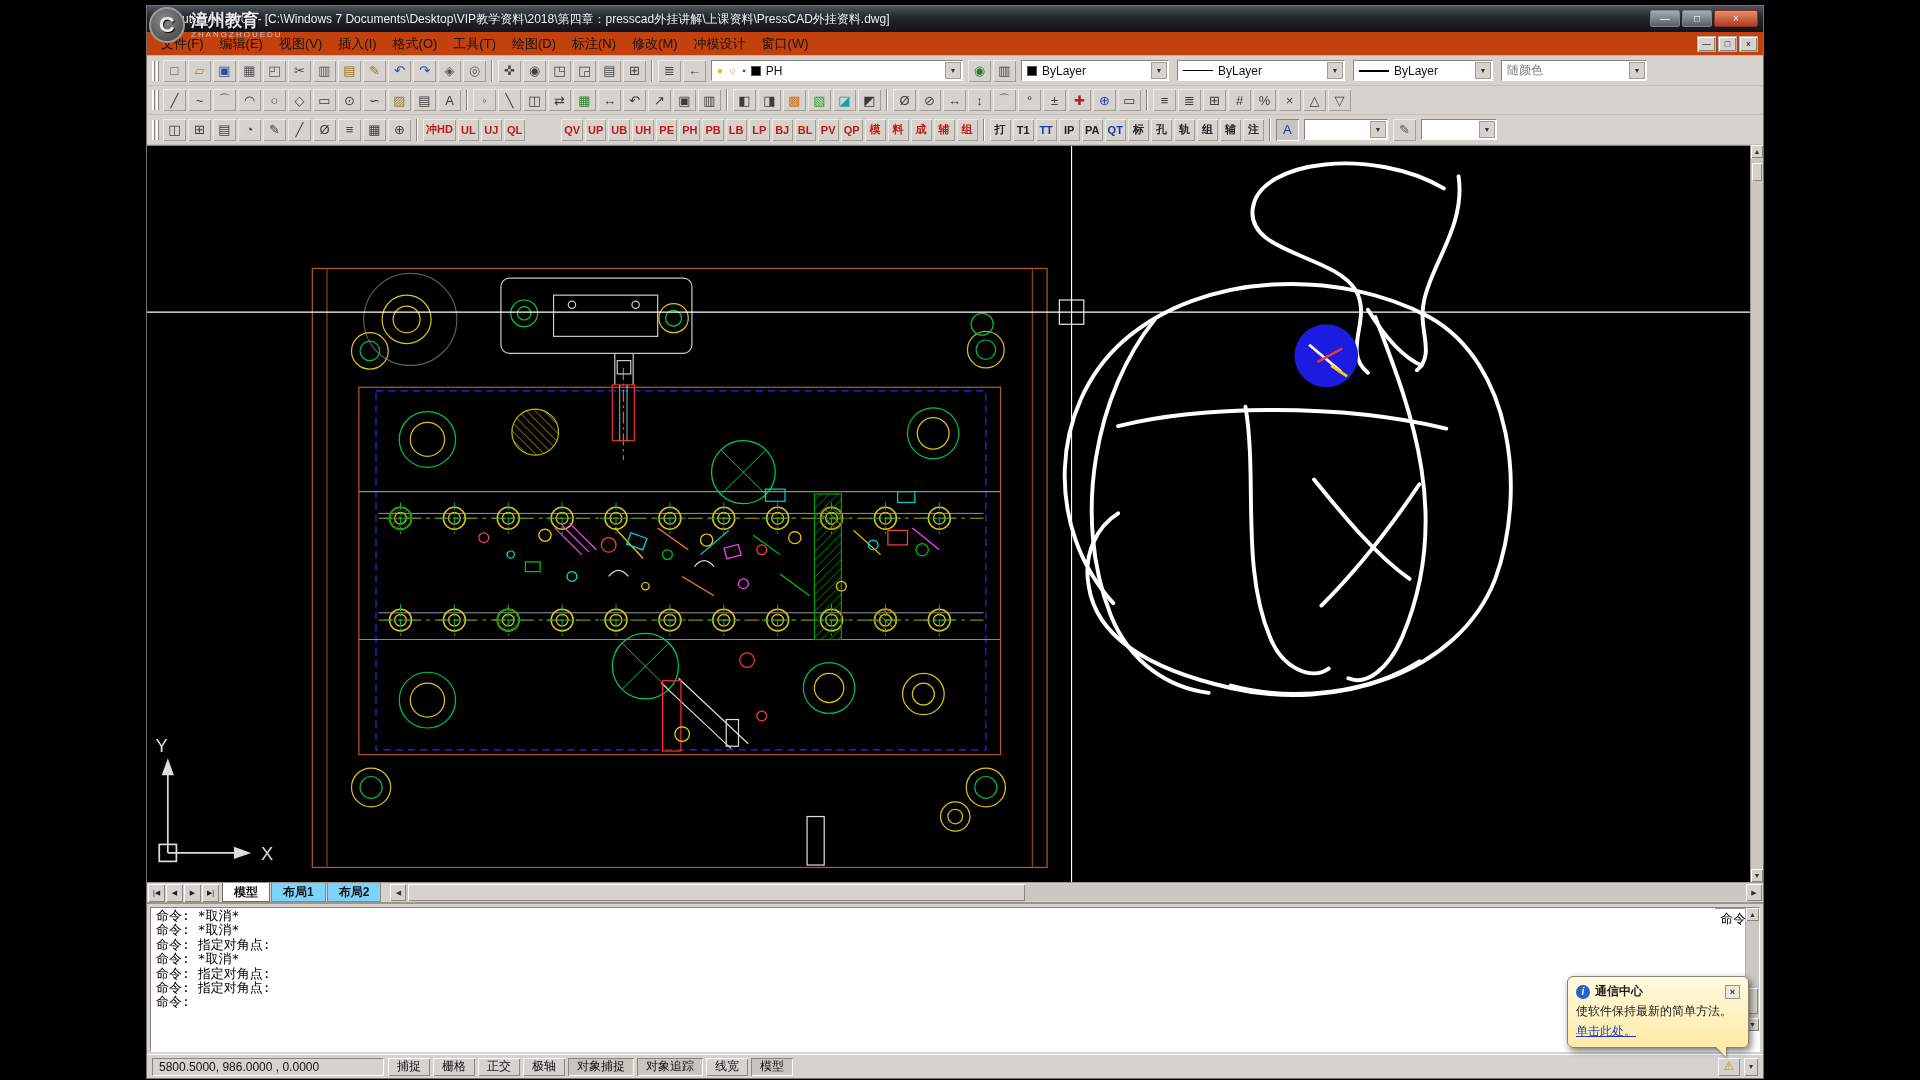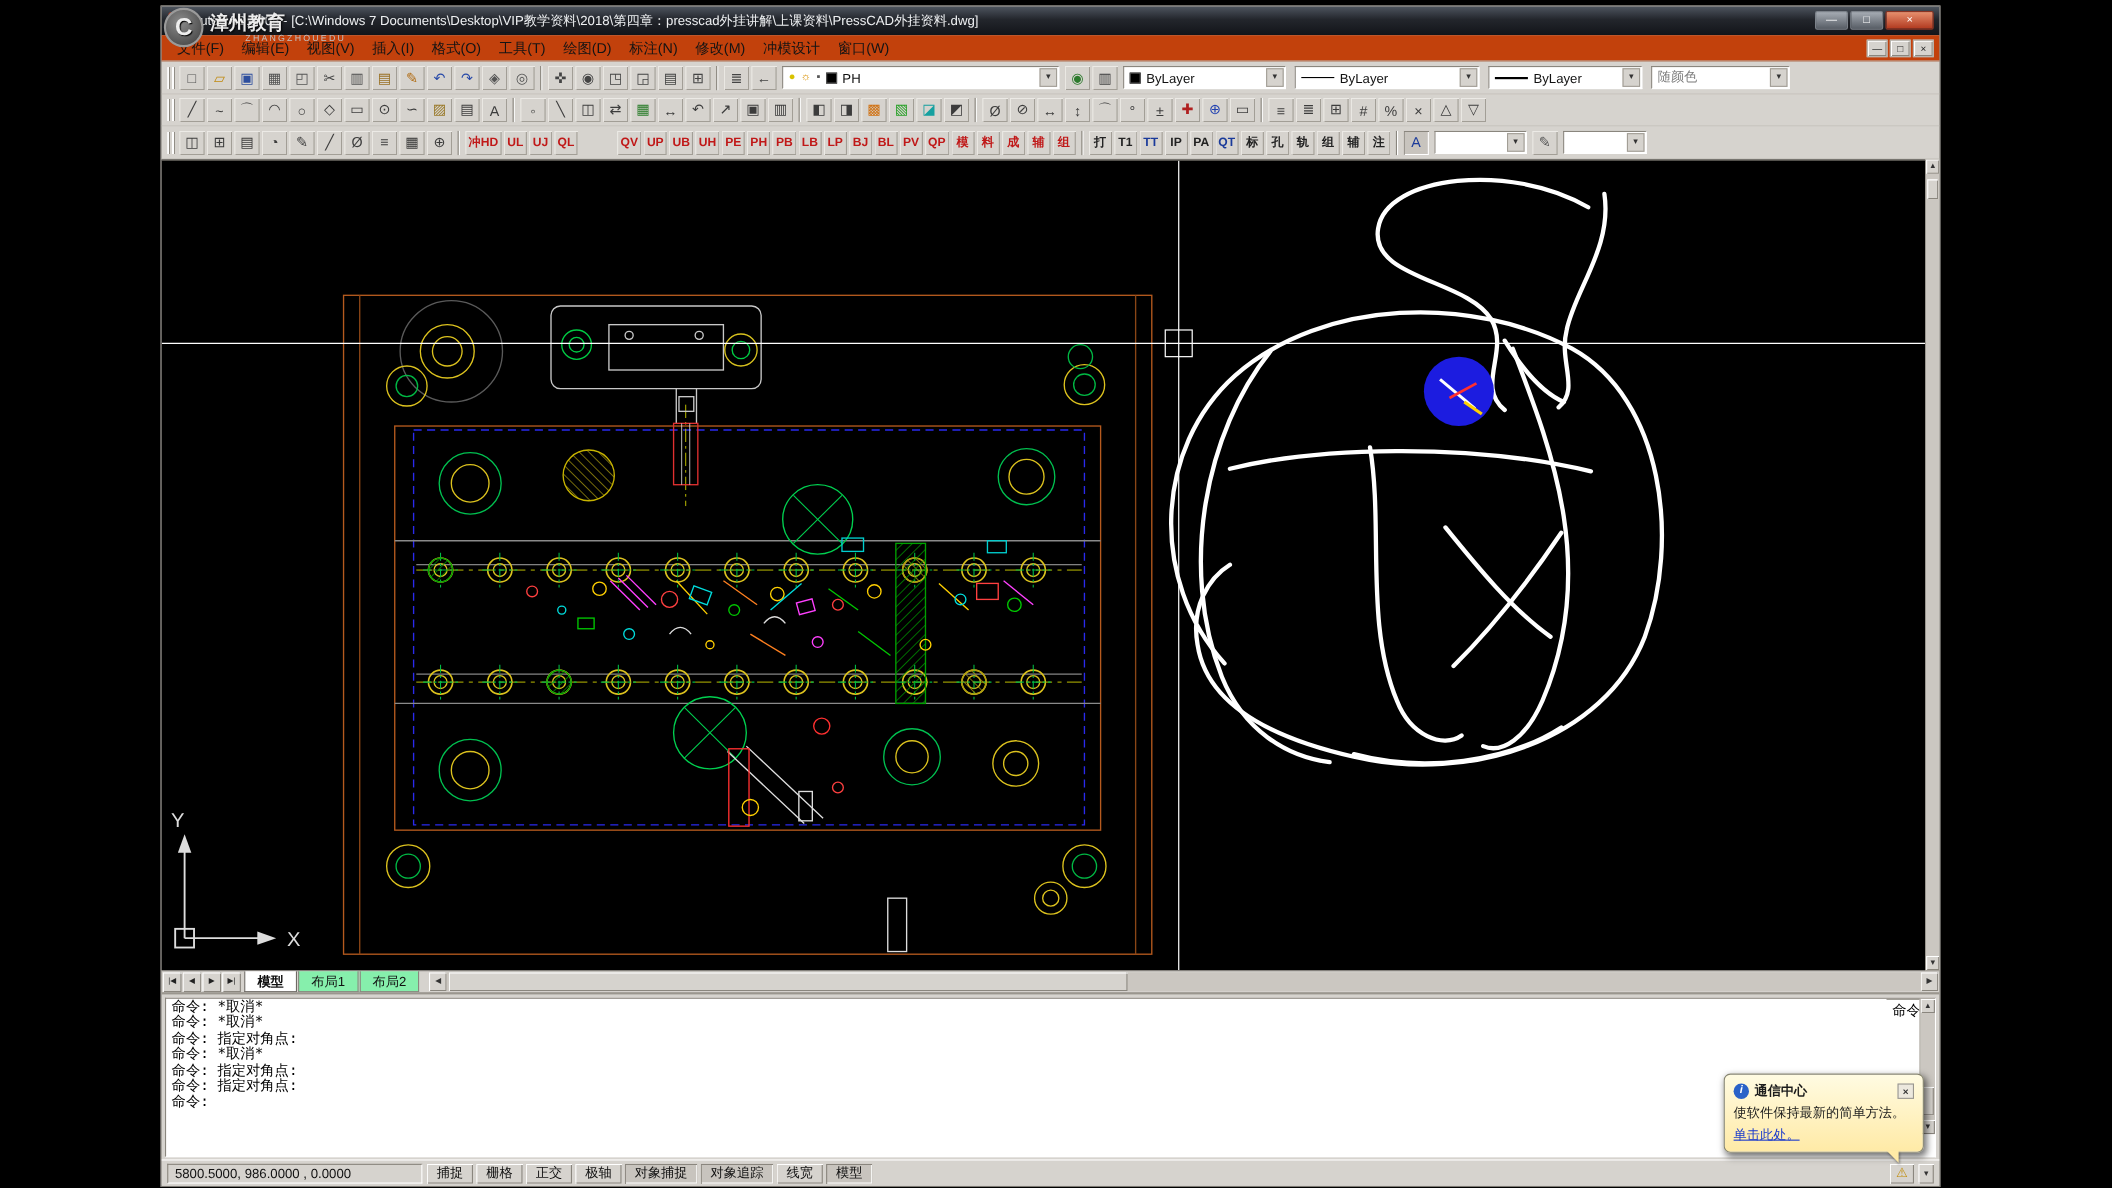--- a/index.html
+++ b/index.html
@@ -18,21 +18,21 @@
 .wbtn{width:30px;height:17px;border:1px solid #7c828a;border-radius:2px;
   background:linear-gradient(#a6acb4,#585e66);color:#fff;font-size:10px;line-height:15px;text-align:center;}
 .wbtn.close{background:linear-gradient(#e78f6d,#b13a20);width:44px;border-color:#8a3322;}
 
 
 .wm{position:absolute;left:2px;top:1px;display:flex;align-items:center;gap:6px;z-index:40;}
 .wm-logo{width:36px;height:36px;border-radius:50%;border:2px solid #9a9a9a;
   background:radial-gradient(circle at 40% 35%,#8b8b8b,#3c3c3c);color:#eee;font-size:22px;font-weight:bold;
   display:flex;align-items:center;justify-content:center;text-shadow:1px 1px 1px #000;}
 .wm-l1{font-size:17px;font-weight:bold;color:#ececec;text-shadow:1px 1px 2px #000;line-height:18px;}
-.wm-l2{font-size:8px;color:#c2c2c2;letter-spacing:2px;margin-left:32px;}
+.wm-l2{font-size:8px;color:#c2c2c2;letter-spacing:2px;}
 
 
 .menubar{height:24px;background:#c2410c;border-bottom:1px solid #bdb9b2;display:flex;align-items:center;
   font-size:13px;color:#141414;padding-left:6px;position:relative;flex:0 0 auto;}
 .menu-item{padding:2px 8px;cursor:default;}
 .mdi-btns{position:absolute;right:5px;display:flex;gap:2px;}
 .mdib{width:19px;height:16px;background:#d6d3ce;font-size:9px;text-align:center;line-height:14px;color:#222;
   box-shadow:inset 1px 1px #fff,inset -1px -1px #8a867e;border:1px solid #b5b1aa;}
 
 
@@ -69,22 +69,22 @@
 .scrbtn{height:13px;background:#d6d3ce;font-size:7px;color:#333;text-align:center;line-height:13px;
   box-shadow:inset 1px 1px #fff,inset -1px -1px #8a867e;}
 .vtrack{flex:1;position:relative;background:#cbc7c1;}
 .vthumb{position:absolute;left:1px;right:1px;top:5px;height:18px;background:#d6d3ce;
   box-shadow:inset 1px 1px #fff,inset -1px -1px #8a867e;}
 
 
 .tabsrow{height:20px;display:flex;align-items:stretch;background:#d6d3ce;flex:0 0 auto;border-top:1px solid #9a968e;}
 .tnb{width:17px;font-size:7px;color:#222;text-align:center;line-height:18px;background:#d6d3ce;
   box-shadow:inset 1px 1px #fff,inset -1px -1px #8a867e;margin:1px 0 1px 1px;}
-.tab{padding:1px 11px 0;font-size:12px;color:#111;background:#86efac;border:1px solid #8a867e;border-top:none;
-  margin-right:1px;display:flex;align-items:center;}
+.tab{padding:1px 11px 0;font-size:12px;color:#111;background:#7dd3fc;border:1px solid #8a867e;border-top:none;
+  margin-right:1px;display:flex;align-items:center;font-weight:bold;}
 .tab.active{background:#fff;font-weight:bold;border-color:#6e6a64;}
 .hscroll{flex:1;display:flex;align-items:stretch;margin:1px 1px 1px 8px;}
 .hbtn{width:16px;font-size:7px;color:#333;text-align:center;line-height:17px;background:#d6d3ce;
   box-shadow:inset 1px 1px #fff,inset -1px -1px #8a867e;flex:0 0 auto;}
 .htrack{flex:1;position:relative;background:#cbc7c1;}
 .hthumb{position:absolute;top:0;bottom:0;left:2px;width:46%;background:#d6d3ce;
   box-shadow:inset 1px 1px #fff,inset -1px -1px #8a867e;}
 
 
 .cmdwin{height:152px;background:#d6d3ce;padding:3px 3px 2px;flex:0 0 auto;border-top:2px solid #9a968e;}
@@ -222,21 +222,21 @@
     <div class="combo" style="width:168px">
       <span class="linesample"></span>
       <span>ByLayer</span>
       <span class="caret">▼</span>
     </div>
     <div class="combo" style="width:140px">
       <span class="linesample thick"></span>
       <span>ByLayer</span>
       <span class="caret">▼</span>
     </div>
-    <div class="combo" style="width:126px">
+    <div class="combo" style="width:146px">
       <span class="disabled-text">随颜色</span>
       <span class="caret">▼</span>
     </div>
   </div>
 
   <div class="toolbar tb2">
     <div class="handle"></div>
     <div class="tgroup" id="tb2a">
         <div class="tbi">╱</div>
         <div class="tbi">~</div>

